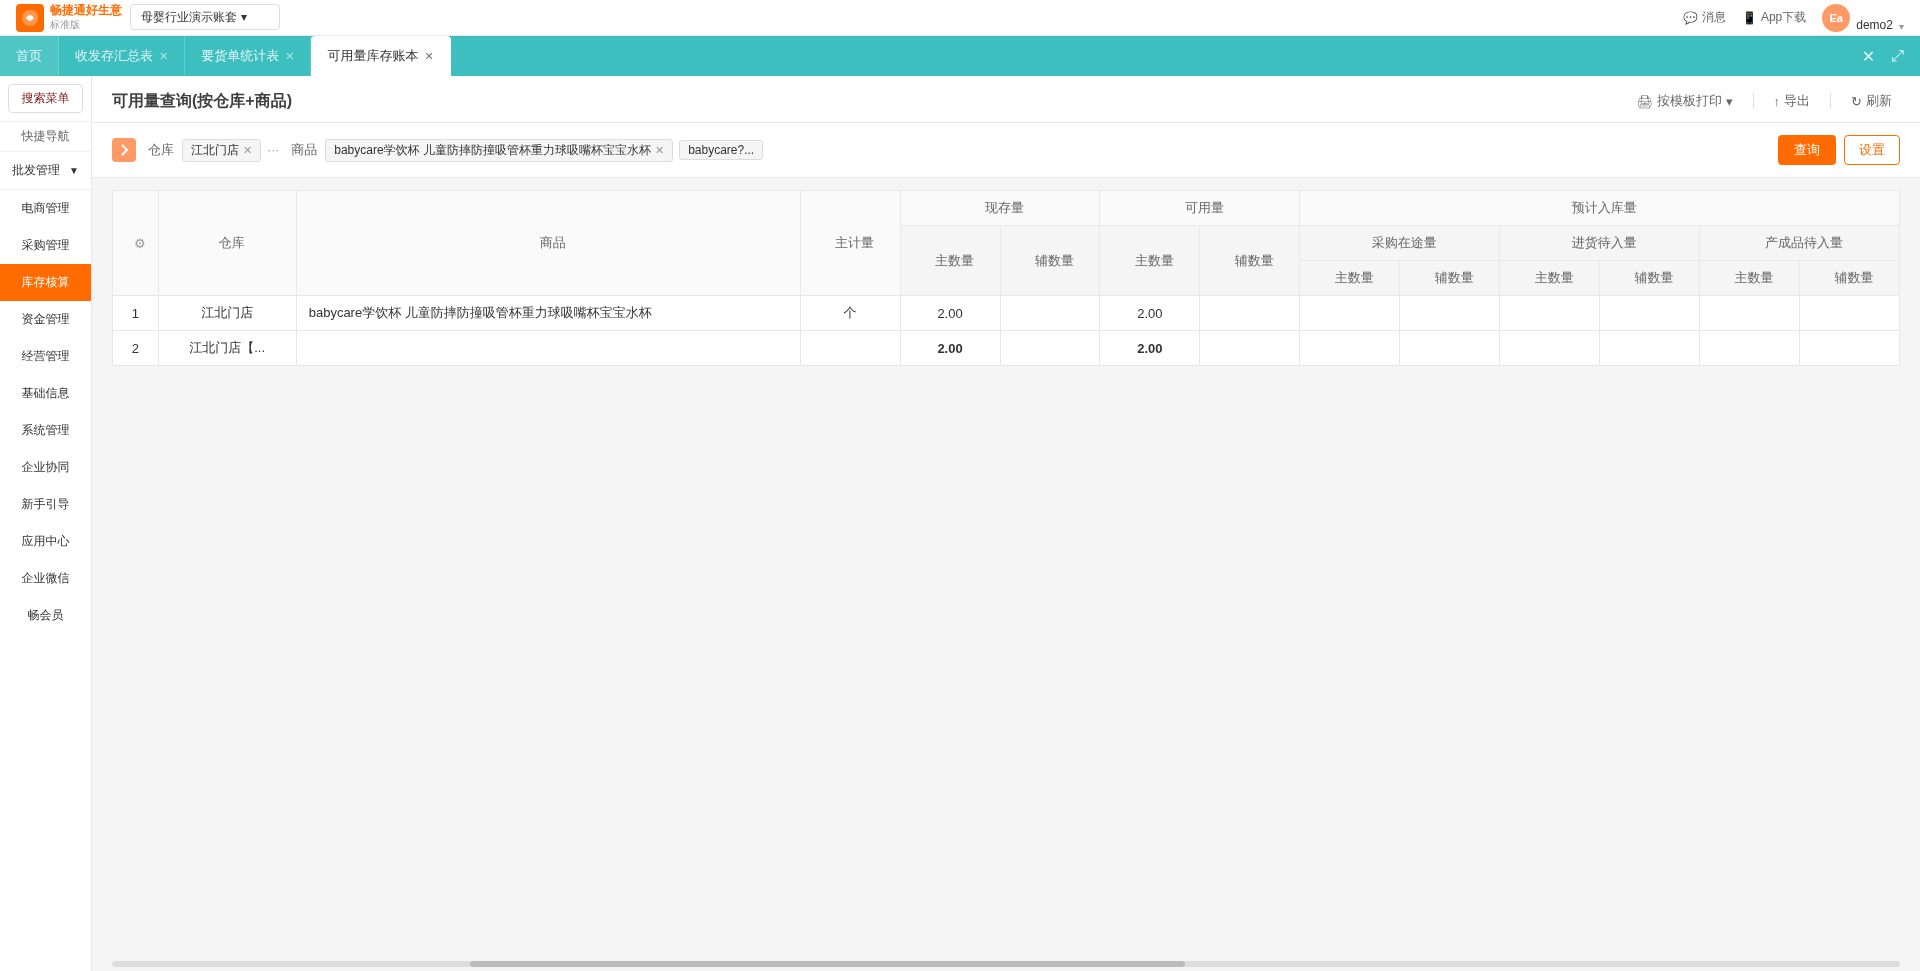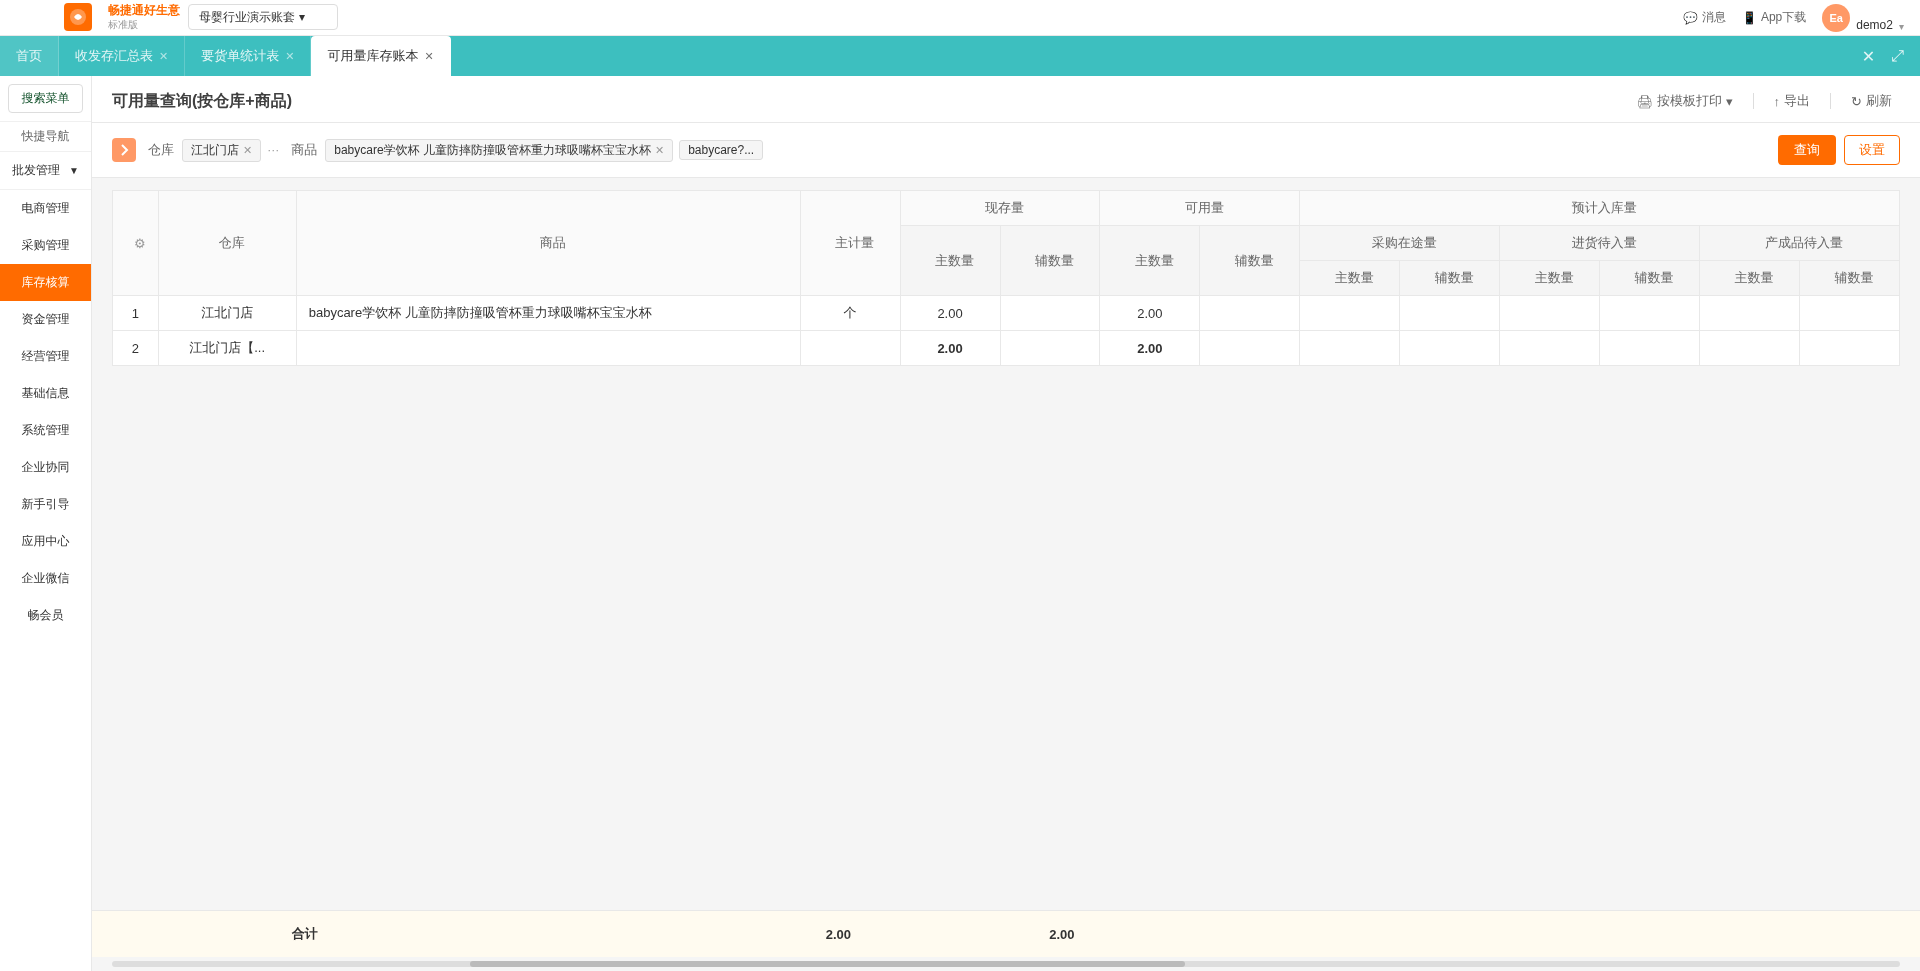--- a/index.html
+++ b/index.html
@@ -1,21 +1,21 @@
 <!DOCTYPE html>
 <html><head>
   <meta charset="utf-8">
   <style>
     * { box-sizing: border-box; margin: 0; padding: 0; }
     body { font-family: 'Microsoft YaHei', Arial, sans-serif; font-size: 13px; background: #f5f5f5; color: #333; display: flex; flex-direction: column; height: 971px; overflow: hidden; }
 
     
     .top-bar { background: #fff; height: 36px; display: flex; align-items: center; justify-content: space-between; padding: 0 16px; border-bottom: 1px solid #e8e8e8; flex-shrink: 0; }
     .top-bar-left { display: flex; align-items: center; gap: 8px; }
-    .logo-area { display: flex; align-items: flex-start; gap: 16px; margin-left: 48px; }
+    .logo-area { display: flex; align-items: flex-end; gap: 6px; }
     .logo-icon { width: 28px; height: 28px; background: #ff6b00; border-radius: 4px; display: flex; align-items: center; justify-content: center; }
     .logo-icon svg { width: 20px; height: 20px; fill: white; }
     .logo-text { font-size: 12px; color: #ff6b00; font-weight: bold; line-height: 1.2; }
     .logo-sub { font-size: 10px; color: #999; }
     .industry-select { display: flex; align-items: center; gap: 4px; padding: 0 10px; height: 26px; border: 1px solid #ddd; border-radius: 4px; background: #fff; cursor: pointer; font-size: 12px; color: #333; min-width: 150px; }
     .top-bar-right { display: flex; align-items: center; gap: 16px; }
     .top-bar-btn { display: flex; align-items: center; gap: 4px; font-size: 12px; color: #666; cursor: pointer; }
     .avatar { width: 28px; height: 28px; border-radius: 50%; background: #ff9966; display: flex; align-items: center; justify-content: center; font-size: 11px; color: white; font-weight: bold; }
     .username { font-size: 12px; color: #333; cursor: pointer; }
 
@@ -27,21 +27,21 @@
     .tab-close { font-size: 11px; color: inherit; opacity: 0.7; cursor: pointer; }
     .tab-bar-actions { margin-left: auto; display: flex; align-items: center; gap: 8px; padding-right: 12px; }
     .tab-action-btn { color: rgba(255,255,255,0.85); cursor: pointer; font-size: 16px; padding: 4px; }
 
     
     .main-layout { display: flex; flex: 1; overflow: hidden; }
 
     
     .sidebar { width: 92px; background: #fff; border-right: 1px solid #e8e8e8; display: flex; flex-direction: column; overflow-y: auto; flex-shrink: 0; }
     .sidebar-search { padding: 8px; border-bottom: 1px solid #f0f0f0; }
-    .sidebar-search-btn { width: 100%; padding: 5px 0; background: #fff; border: 1px solid #ddd; border-radius: 4px; font-size: 12px; color: #14532d; cursor: pointer; text-align: center; }
+    .sidebar-search-btn { width: 100%; padding: 5px 0; background: #fff; border: 1px solid #ddd; border-radius: 4px; font-size: 12px; color: #7f1d1d; cursor: pointer; text-align: center; }
     .sidebar-nav-btn { padding: 6px 8px; font-size: 12px; color: #666; cursor: pointer; text-align: center; border-bottom: 1px solid #f0f0f0; }
     .sidebar-section { border-bottom: 1px solid #f0f0f0; }
     .sidebar-item { padding: 10px 8px; font-size: 12px; color: #333; cursor: pointer; text-align: center; display: flex; align-items: center; justify-content: center; gap: 4px; }
     .sidebar-item.active { background: #ff6b00; color: #fff; }
     .sidebar-item.with-arrow { justify-content: space-between; padding: 10px 12px; }
     .sidebar-arrow { font-size: 10px; color: inherit; }
 
     
     .content-area { flex: 1; display: flex; flex-direction: column; overflow: hidden; background: #f5f5f5; }
 
@@ -322,42 +322,20 @@
             <td></td>
             <td></td>
             <td></td>
             <td></td>
             <td></td>
           </tr>
         </tbody>
       </table>
     </div>
 
-    <div class="table-footer">
-      <table class="footer-table">
-        <tbody>
-            <tr>
-          <td style="width:40px;"></td>
-          <td style="width:80px;"></td>
-          <td style="text-align:left;width:300px;">合计</td>
-          <td style="width:60px;"></td>
-          <td style="width:80px;">2.00</td>
-          <td style="width:80px;"></td>
-          <td style="width:80px;">2.00</td>
-          <td style="width:80px;"></td>
-          <td style="width:80px;"></td>
-          <td style="width:80px;"></td>
-          <td style="width:80px;"></td>
-          <td style="width:80px;"></td>
-          <td style="width:80px;"></td>
-          <td style="width:80px;"></td>
-        </tr>
-      </tbody>
-        </table>
-    </div>
 
     <div class="bottom-scroll">
       <div class="scroll-bar">
         <div class="scroll-thumb"></div>
       </div>
     </div>
   </div>
 </div>
 
 </body></html>

